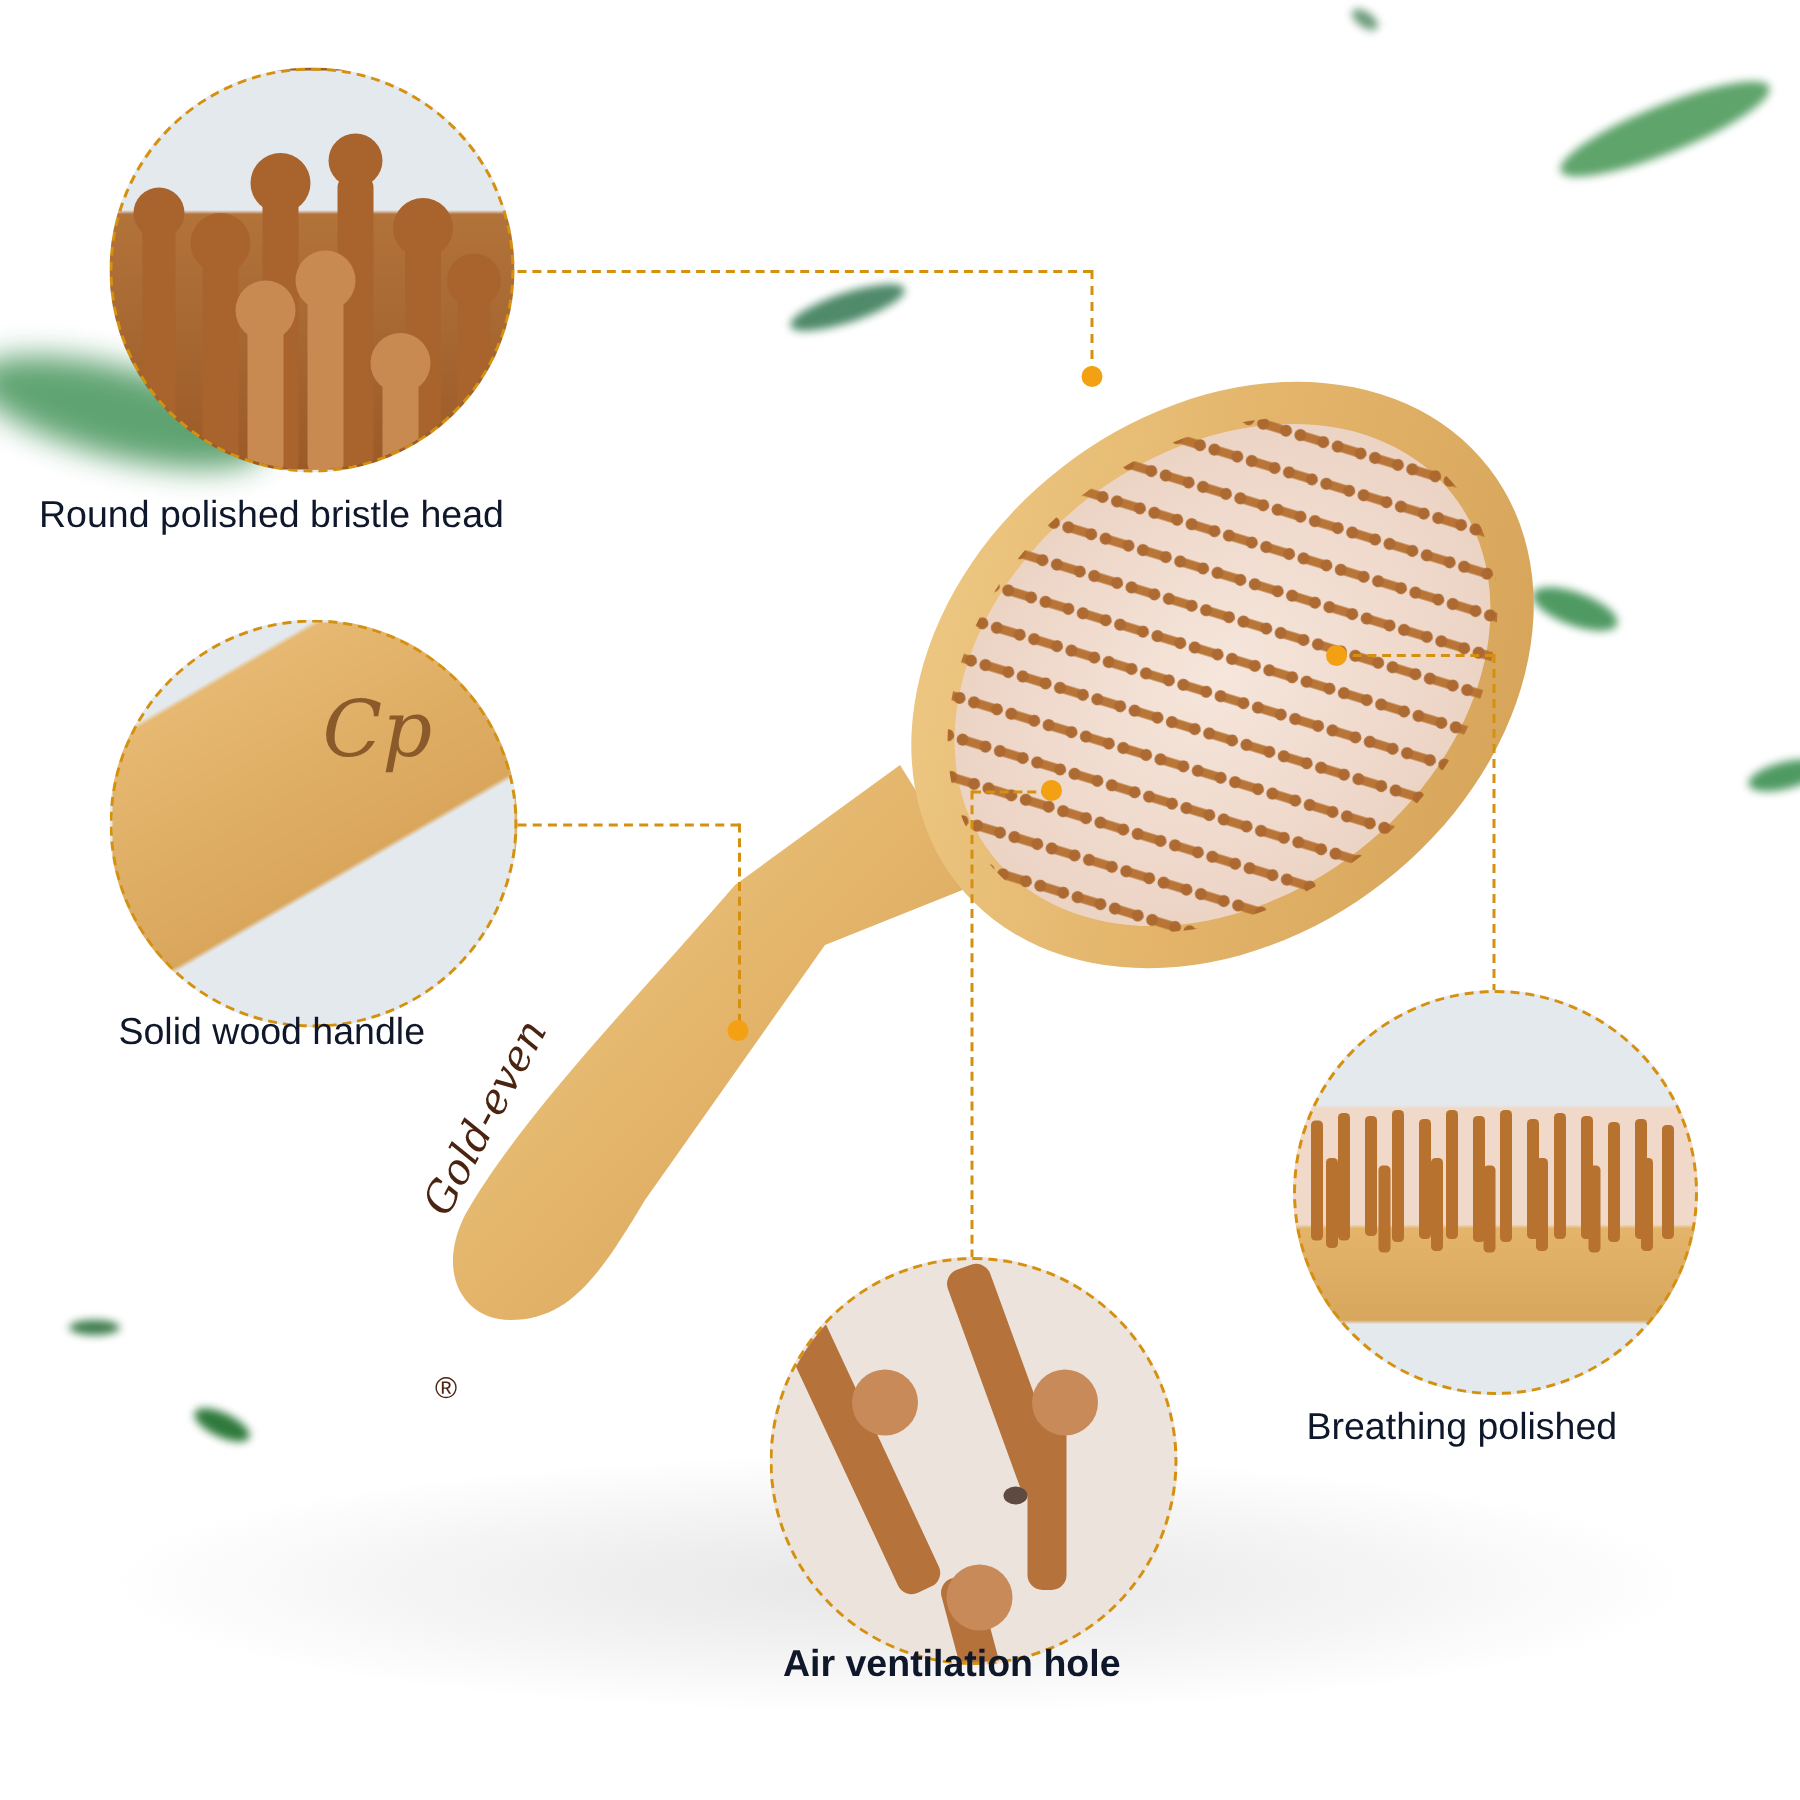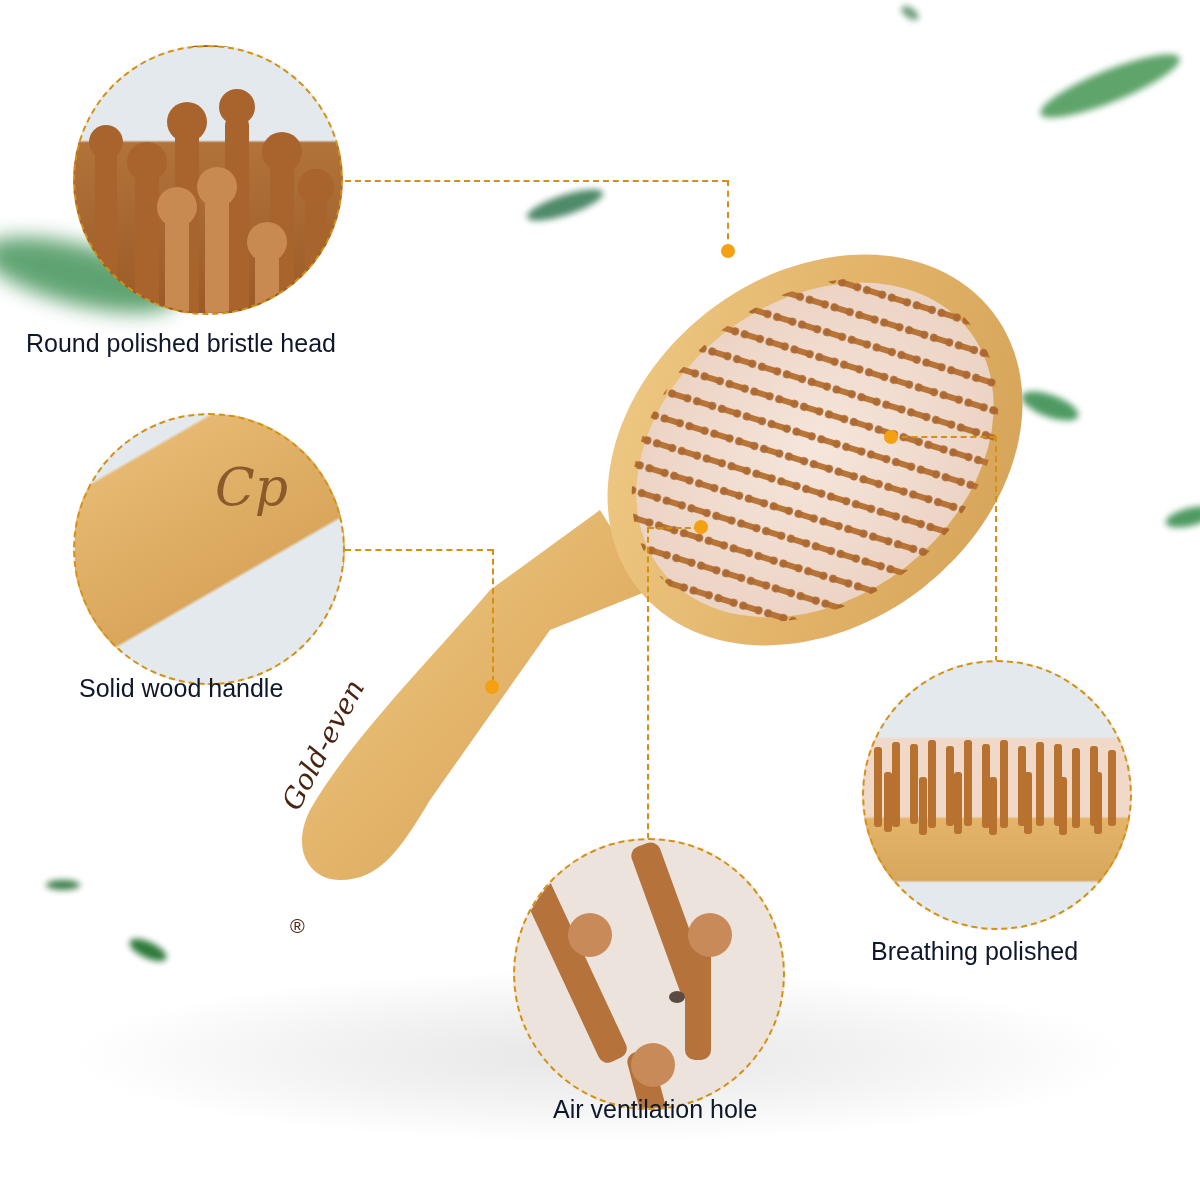--- a/index.html
+++ b/index.html
@@ -140,13 +140,13 @@
       <rect x="120" y="210" width="26" height="80" rx="10" transform="rotate(-15 133 250)"></rect>
     </g>
     <g fill="#c98a5a">
       <circle cx="75" cy="95" r="22"></circle>
         <circle cx="195" cy="95" r="22"></circle>
         <circle cx="138" cy="225" r="22"></circle>
     </g>
     <ellipse cx="162" cy="157" rx="8" ry="6" fill="#5d4a40"></ellipse>
   </svg>
 </div>
-<div class="label" style="left:553px;top:1095px;">Air ventilation hole</div>
+<div class="label" style="left:522px;top:1095px;font-weight:bold;">Air ventilation hole</div>
 
 </body></html>

